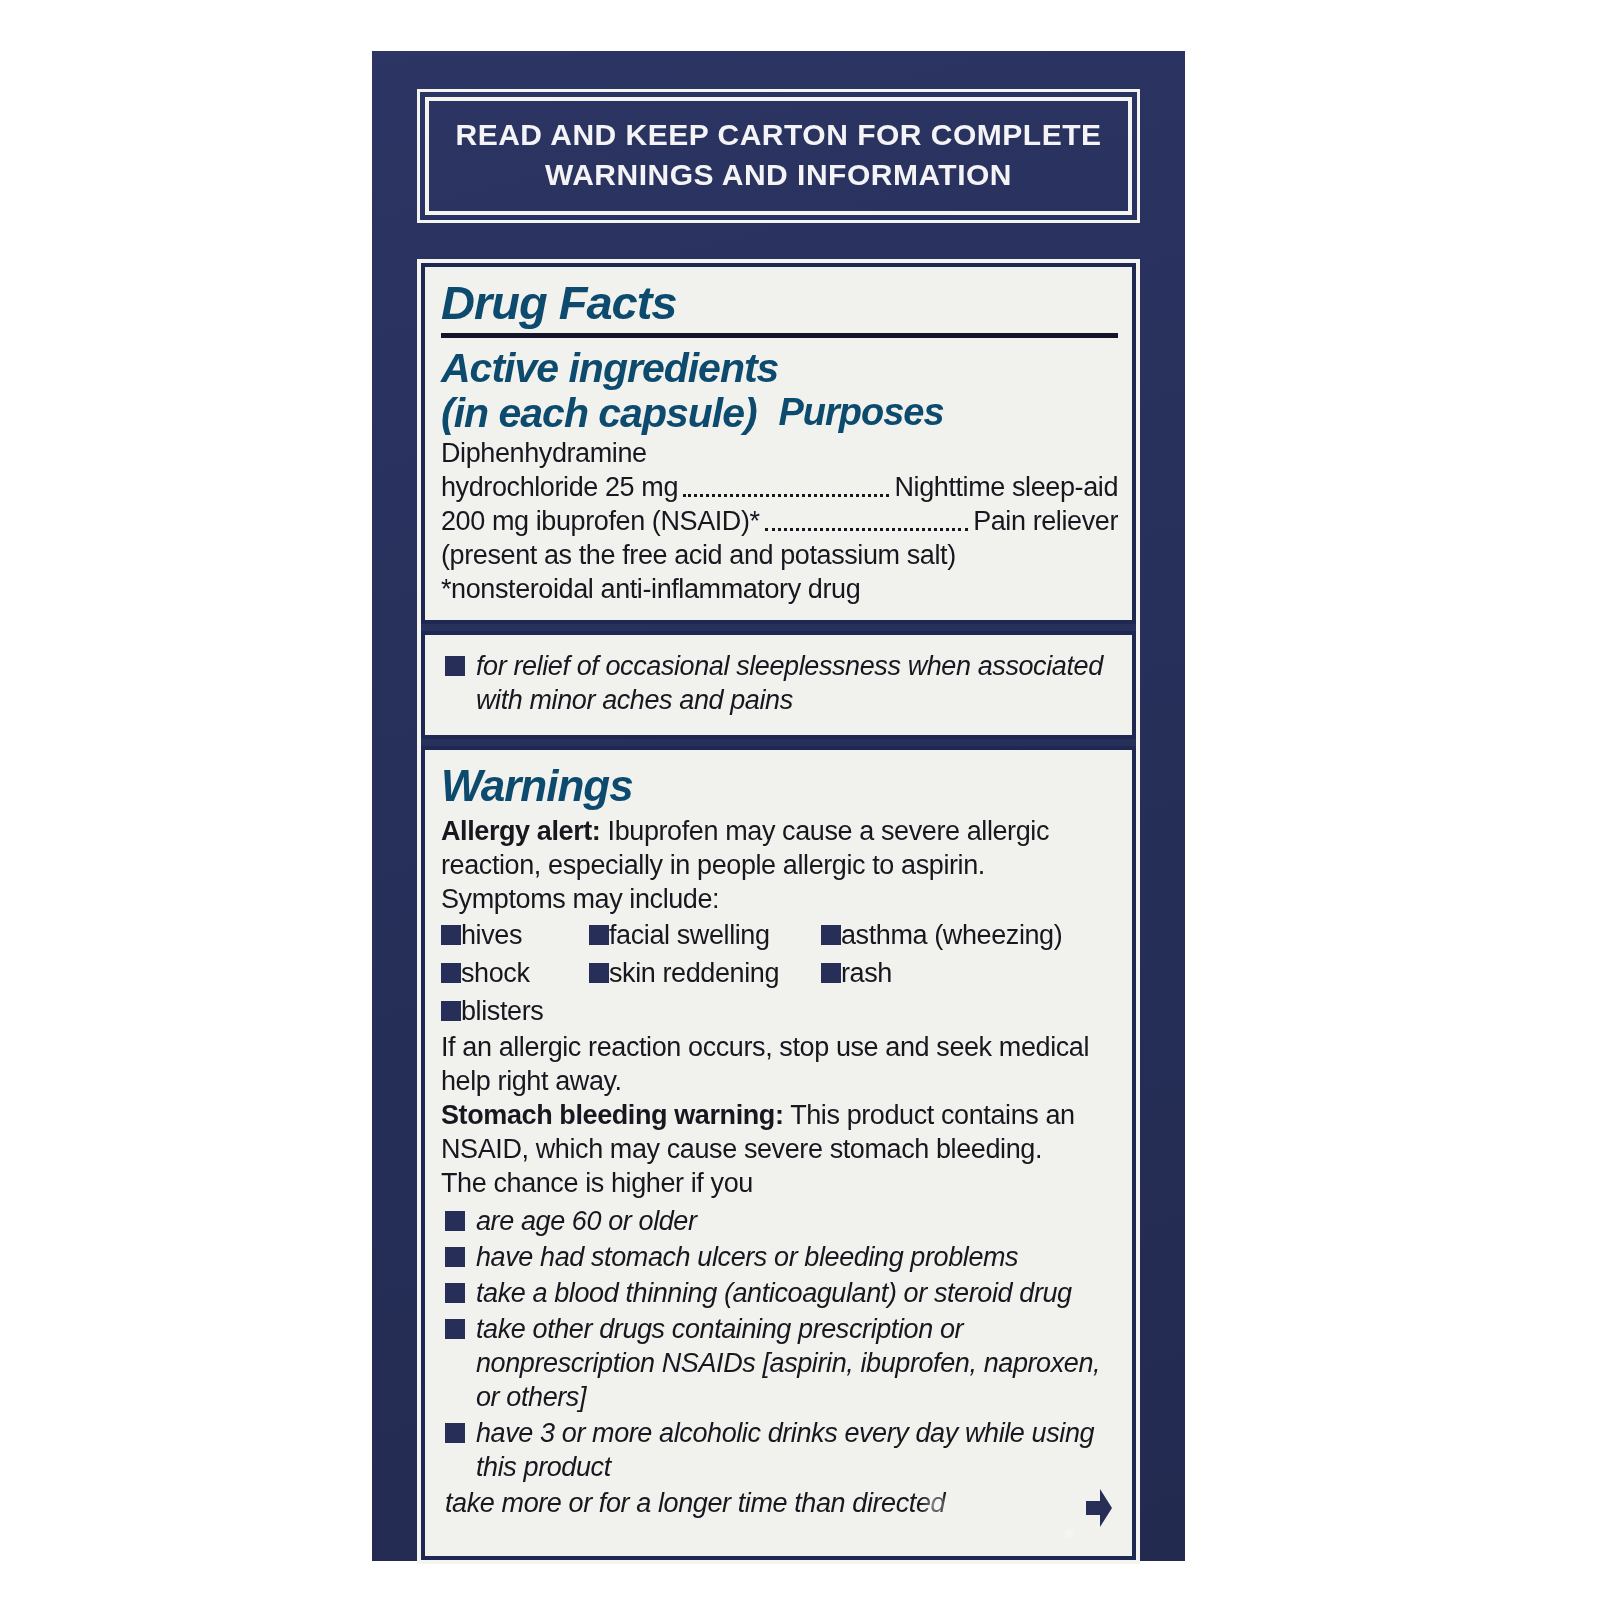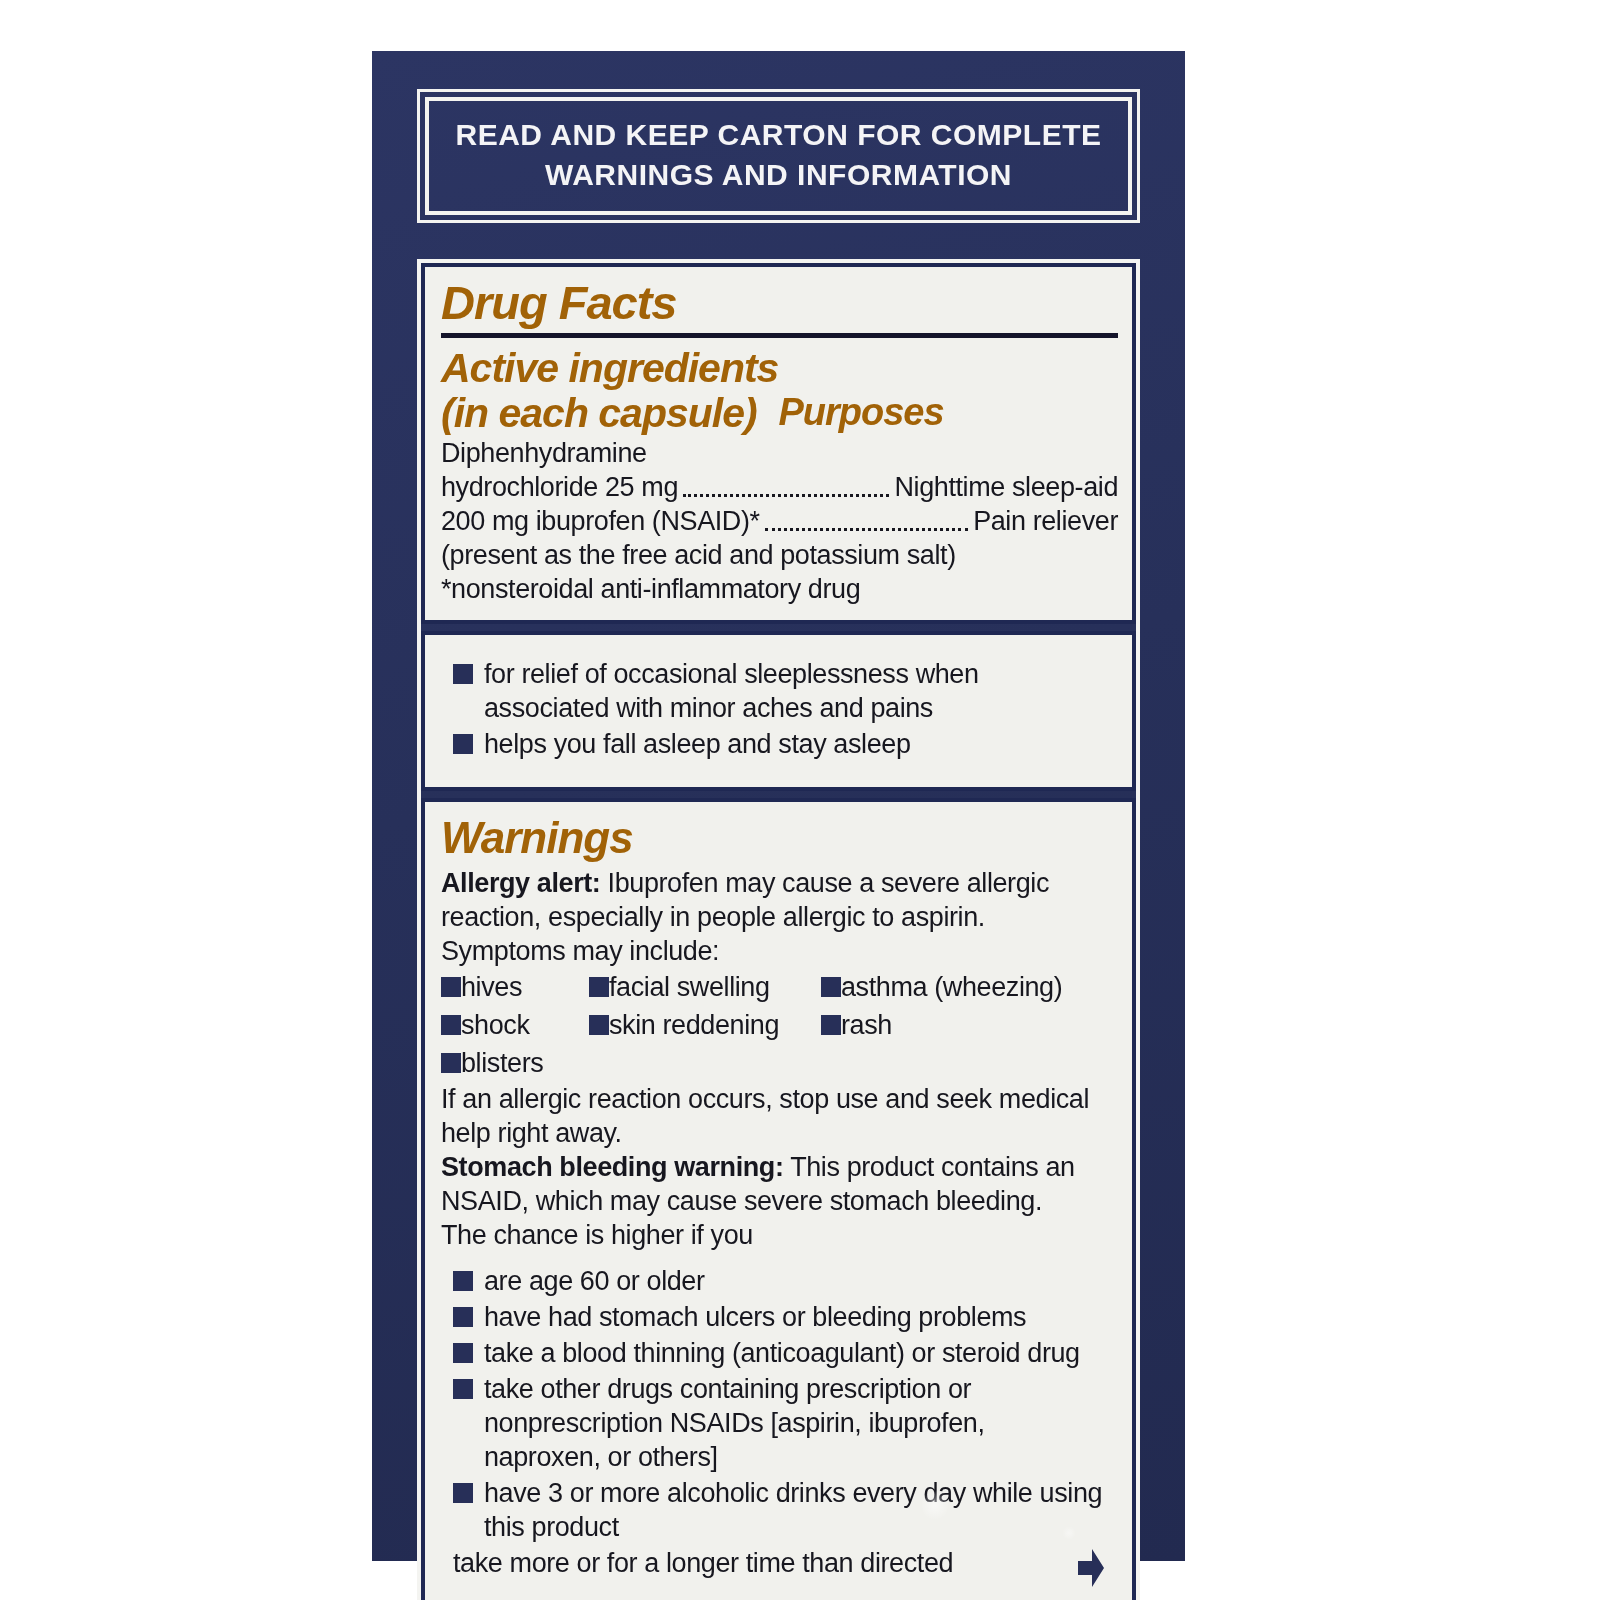--- a/index.html
+++ b/index.html
@@ -43,21 +43,21 @@
     flex-direction: column;
     gap: 7px;
   }
   .panel {
     background: #f1f1ed;
     border: 4px solid #1f2853;
     padding: 10px 14px 14px 16px;
     color: #17171f;
   }
   .hd {
-    color: #a16207;
+    color: #0c4a6e;
     font-style: italic;
     font-weight: 700;
     letter-spacing: -1px;
   }
   .drug-facts-title { font-size: 47px; line-height: 52px; }
   .rule {
     border-bottom: 5px solid #14142a;
     margin: 4px 0 8px;
   }
   .ai-head-row {
@@ -75,21 +75,21 @@
     display: flex;
     align-items: flex-end;
   }
   .leader {
     flex: 1;
     border-bottom: 3px dotted #17171f;
     margin: 0 5px 7px 5px;
     min-width: 40px;
   }
   .section-title { font-size: 44px; line-height: 52px; margin-bottom: 2px; }
-  ul.blist { list-style: none; margin: 12px; padding: 0; }
+  ul.blist { list-style: none; margin: 4px; padding: 0; font-style: italic; }
   ul.blist li {
     display: flex;
     gap: 11px;
     margin: 2px 0;
   }
   .sq {
     flex: 0 0 auto;
     width: 20px; height: 20px;
     background: #272f58;
     margin-top: 7px;
@@ -156,24 +156,20 @@
       <div class="body-txt">(present as the free acid and potassium salt)</div>
       <div class="body-txt">*nonsteroidal anti-inflammatory drug</div>
     </div>
 
     <div class="panel">
       <ul class="blist body-txt">
         <li>
           <span class="sq"></span>
           <span class="li-txt">for relief of occasional sleeplessness when associated with minor aches and pains</span>
         </li>
-        <li>
-          <span class="sq"></span>
-          <span class="li-txt">helps you fall asleep and stay asleep</span>
-        </li>
       </ul>
     </div>
 
     <div class="panel">
       <div class="hd section-title">Warnings</div>
 
       <div class="body-txt">
         <span class="bold">Allergy alert:</span>
         <span>Ibuprofen may cause a severe allergic reaction, especially in people allergic to aspirin.</span>
       </div>

